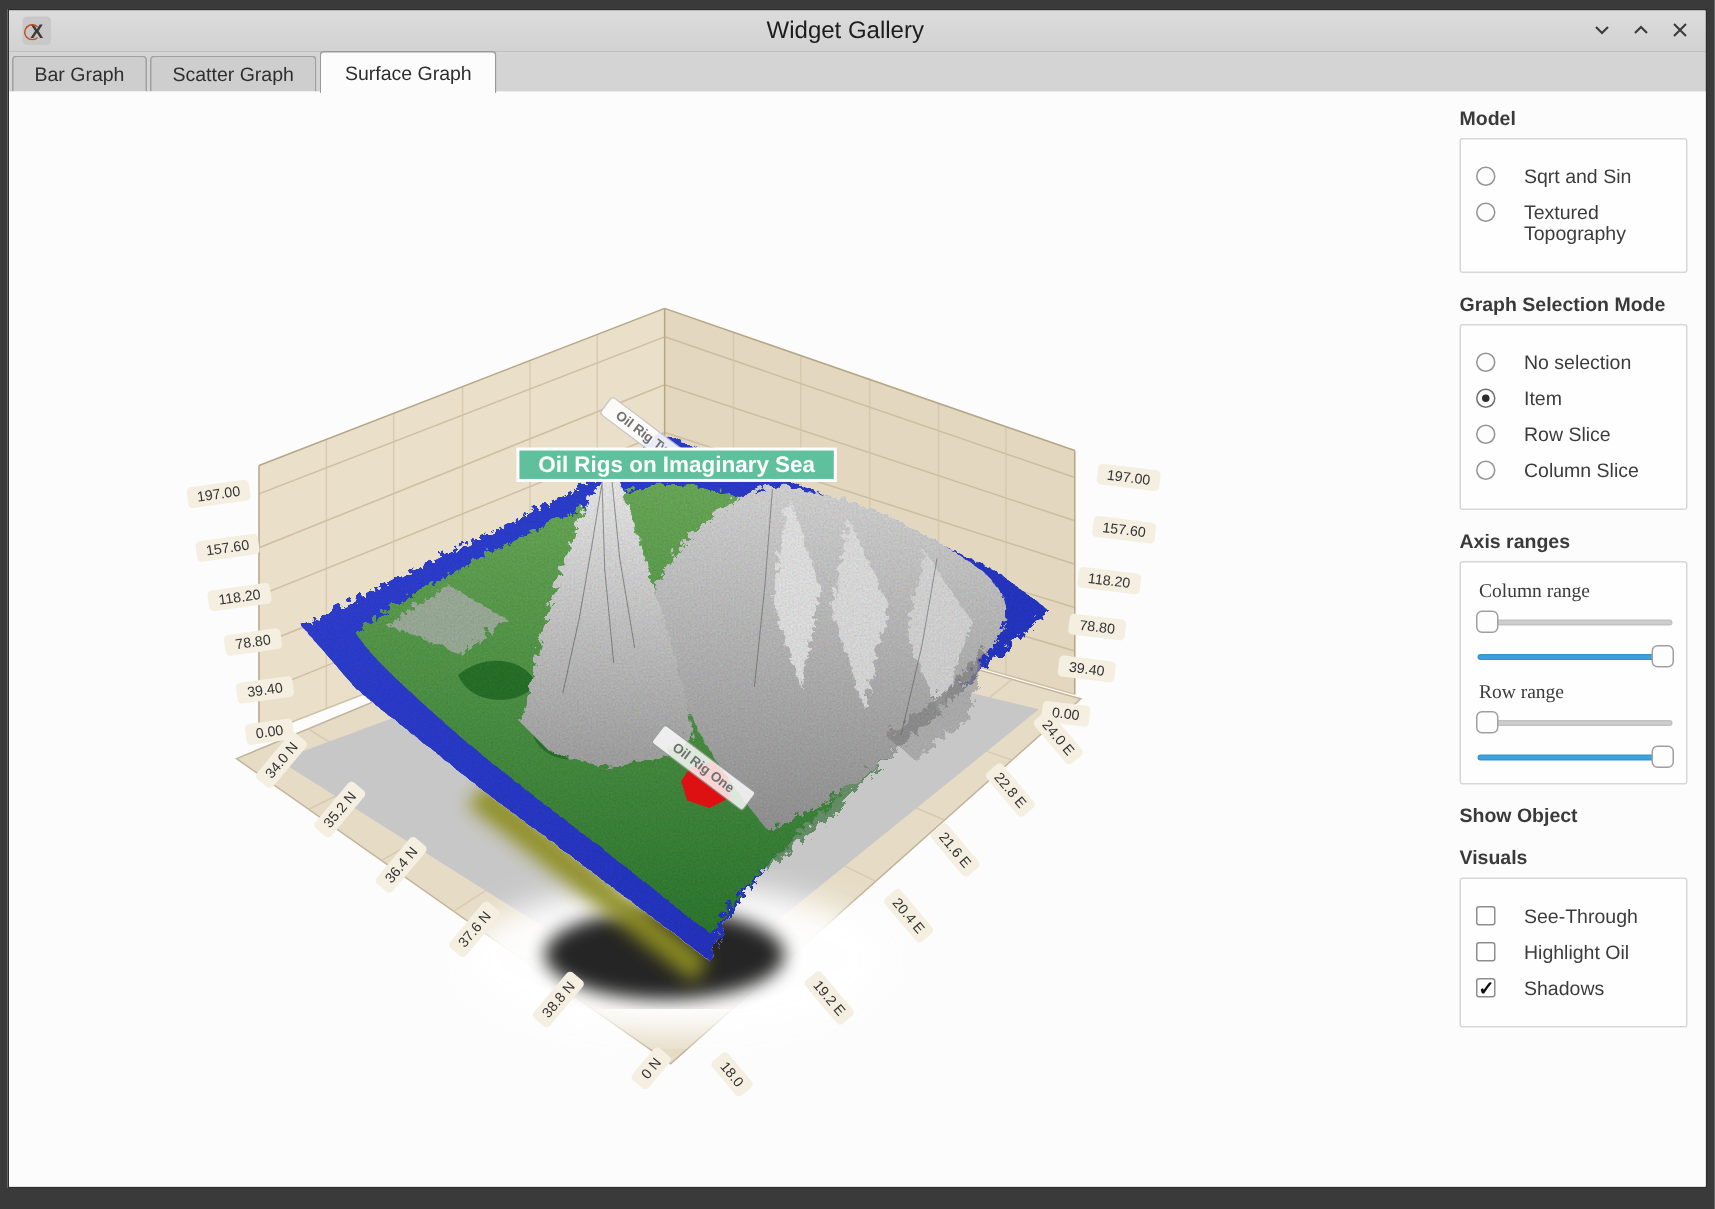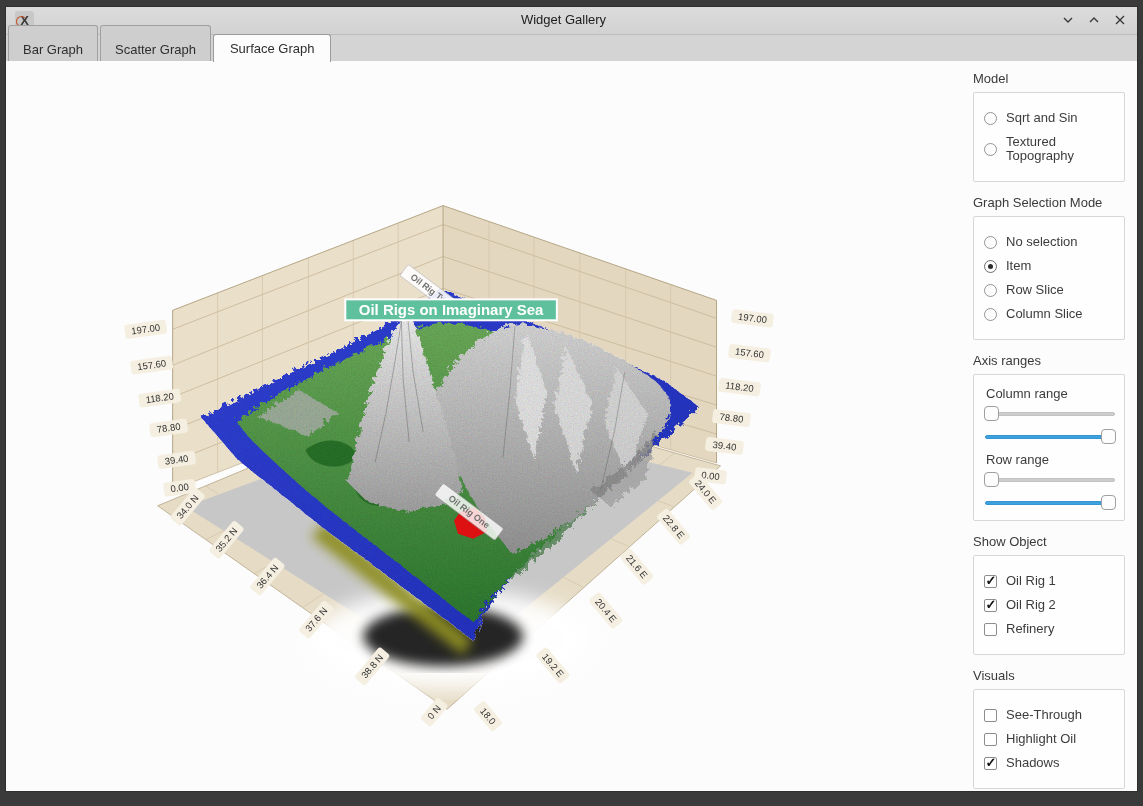--- a/index.html
+++ b/index.html
@@ -3,59 +3,59 @@
 <meta charset="utf-8">
 <style>
   html,body{margin:0;padding:0;width:1143px;height:806px;overflow:hidden;
     font-family:"Liberation Sans",sans-serif;background:#3a3a3a;}
   .window{position:absolute;left:5px;top:6px;width:1133px;height:786px;
     background:#fcfcfc;border:1px solid #2e2e2e;box-sizing:border-box;}
   
   .titlebar{position:relative;height:27px;background:linear-gradient(#dcdcdc,#d2d2d2);
     border-bottom:1px solid #bdbdbd;}
   .titlebar .apptitle{position:absolute;left:0;right:16px;top:5px;text-align:center;
-    font-size:13px;color:#1c1c1c;}
+    font-size:16px;color:#1c1c1c;}
   .appicon{position:absolute;left:9px;top:4px;width:19px;height:19px;background:#c8c8c8;
     border-radius:3px;display:flex;align-items:center;justify-content:center;}
   .appicon .xglyph{font-size:13px;font-weight:bold;color:#3a3a3a;line-height:1;}
   .appicon .arc{position:absolute;left:1px;top:5px;width:9px;height:9px;border:1.5px solid #c05020;
     border-right-color:transparent;border-radius:50%;}
   .winbtns{position:absolute;right:10px;top:6px;display:flex;gap:12px;}
   .winbtn{width:14px;height:14px;cursor:default;}
   .winbtn svg{display:block;}
   
   .tabs{position:relative;height:27px;background:#d4d4d4;border-bottom:1px solid #a9a9a9;
     padding-left:2px;display:flex;align-items:flex-end;box-sizing:border-box;}
   .tab{font-size:13px;color:#2e2e2e;background:#cecece;border:1px solid #a0a0a0;
-    border-bottom:none;padding:16px 14px 5px 14px;margin-right:2px;border-radius:3px 3px 0 0;
+    border-bottom:none;padding:4px 14px 5px 14px;margin-right:2px;border-radius:3px 3px 0 0;
     position:relative;top:1px;}
   .tab.active{background:#fcfcfc;padding:6px 16px 6px 16px;top:1px;z-index:3;
     border-color:#9a9a9a;text-align:right;}
   
   .content{position:absolute;left:0;top:54px;right:0;bottom:0;background:#fcfcfc;}
   .graph{position:absolute;left:0;top:0;right:171px;bottom:0;background:#fcfcfc;}
   .graph svg{display:block;width:100%;height:100%;}
   
   .sidebar{position:absolute;top:0;right:0;width:171px;bottom:0;box-sizing:border-box;
     padding:8px 12px 6px 7px;color:#3c3c3c;font-size:13px;background:#fcfcfc;}
-  .heading{margin:13px 0 6px 0;color:#3a3a3a;}
+  .heading{margin:13px 0 6px 0;color:#3a3a3a;font-weight:bold;}
   .heading.first{margin-top:2px;}
   .groupbox{border:1px solid #d7d7d7;border-radius:2px;background:#fefefe;padding:8px 8px 8px 10px;}
-  .optrow{display:flex;align-items:center;gap:9px;margin:10px 0;}
+  .optrow{display:flex;align-items:flex-start;gap:19px;margin:10px 0;}
   .optrow .lbl{line-height:1.08;}
   .radio{width:13px;height:13px;border:1px solid #949494;border-radius:50%;background:#fdfdfd;
     position:relative;flex:none;box-sizing:border-box;}
   .radio.on{border-color:#6f6f6f;}
   .radio.on::after{content:"";position:absolute;left:3px;top:3px;width:5px;height:5px;
     border-radius:50%;background:#2c2c2c;}
   .checkbox{width:13px;height:13px;border:1px solid #8d8d8d;border-radius:2px;background:#fff;
     position:relative;flex:none;box-sizing:border-box;}
   .checkbox.on::after{content:"\2713";position:absolute;left:0.5px;top:-2.5px;font-size:13px;
     font-weight:bold;color:#111;}
-  .slider-label{margin:3px 0 5px 2px;}
+  .slider-label{margin:3px 0 5px 2px;font-family:Liberation Serif, serif;}
   .slider{position:relative;height:15px;margin:0 0 8px 0;}
   .groove{position:absolute;left:1px;right:1px;top:6px;height:4px;border-radius:2px;
     background:#cdcdcd;border:1px solid #c2c2c2;box-sizing:border-box;}
   .groove.blue{background:#3ca2df;border-color:#3796d0;}
   .handle{position:absolute;top:0;width:15px;height:15px;background:#fdfdfd;
     border:1px solid #9f9f9f;border-radius:4px;box-sizing:border-box;}
   .handle.left{left:0;}
   .handle.right{right:0;}
   
   .tag{fill:#f4efe1;}
@@ -358,34 +358,20 @@
           <div class="groove"></div>
           <div class="handle left"></div>
         </div>
         <div class="slider" style="margin-bottom:2px;">
           <div class="groove blue"></div>
           <div class="handle right"></div>
         </div>
       </div>
 
       <div class="heading">Show Object</div>
-      <div class="groupbox">
-        <div class="optrow">
-          <span class="checkbox on"></span>
-          <span class="lbl">Oil Rig 1</span>
-        </div>
-        <div class="optrow">
-          <span class="checkbox on"></span>
-          <span class="lbl">Oil Rig 2</span>
-        </div>
-        <div class="optrow">
-          <span class="checkbox"></span>
-          <span class="lbl">Refinery</span>
-        </div>
-      </div>
 
       <div class="heading">Visuals</div>
       <div class="groupbox">
         <div class="optrow">
           <span class="checkbox"></span>
           <span class="lbl">See-Through</span>
         </div>
         <div class="optrow">
           <span class="checkbox"></span>
           <span class="lbl">Highlight Oil</span>

